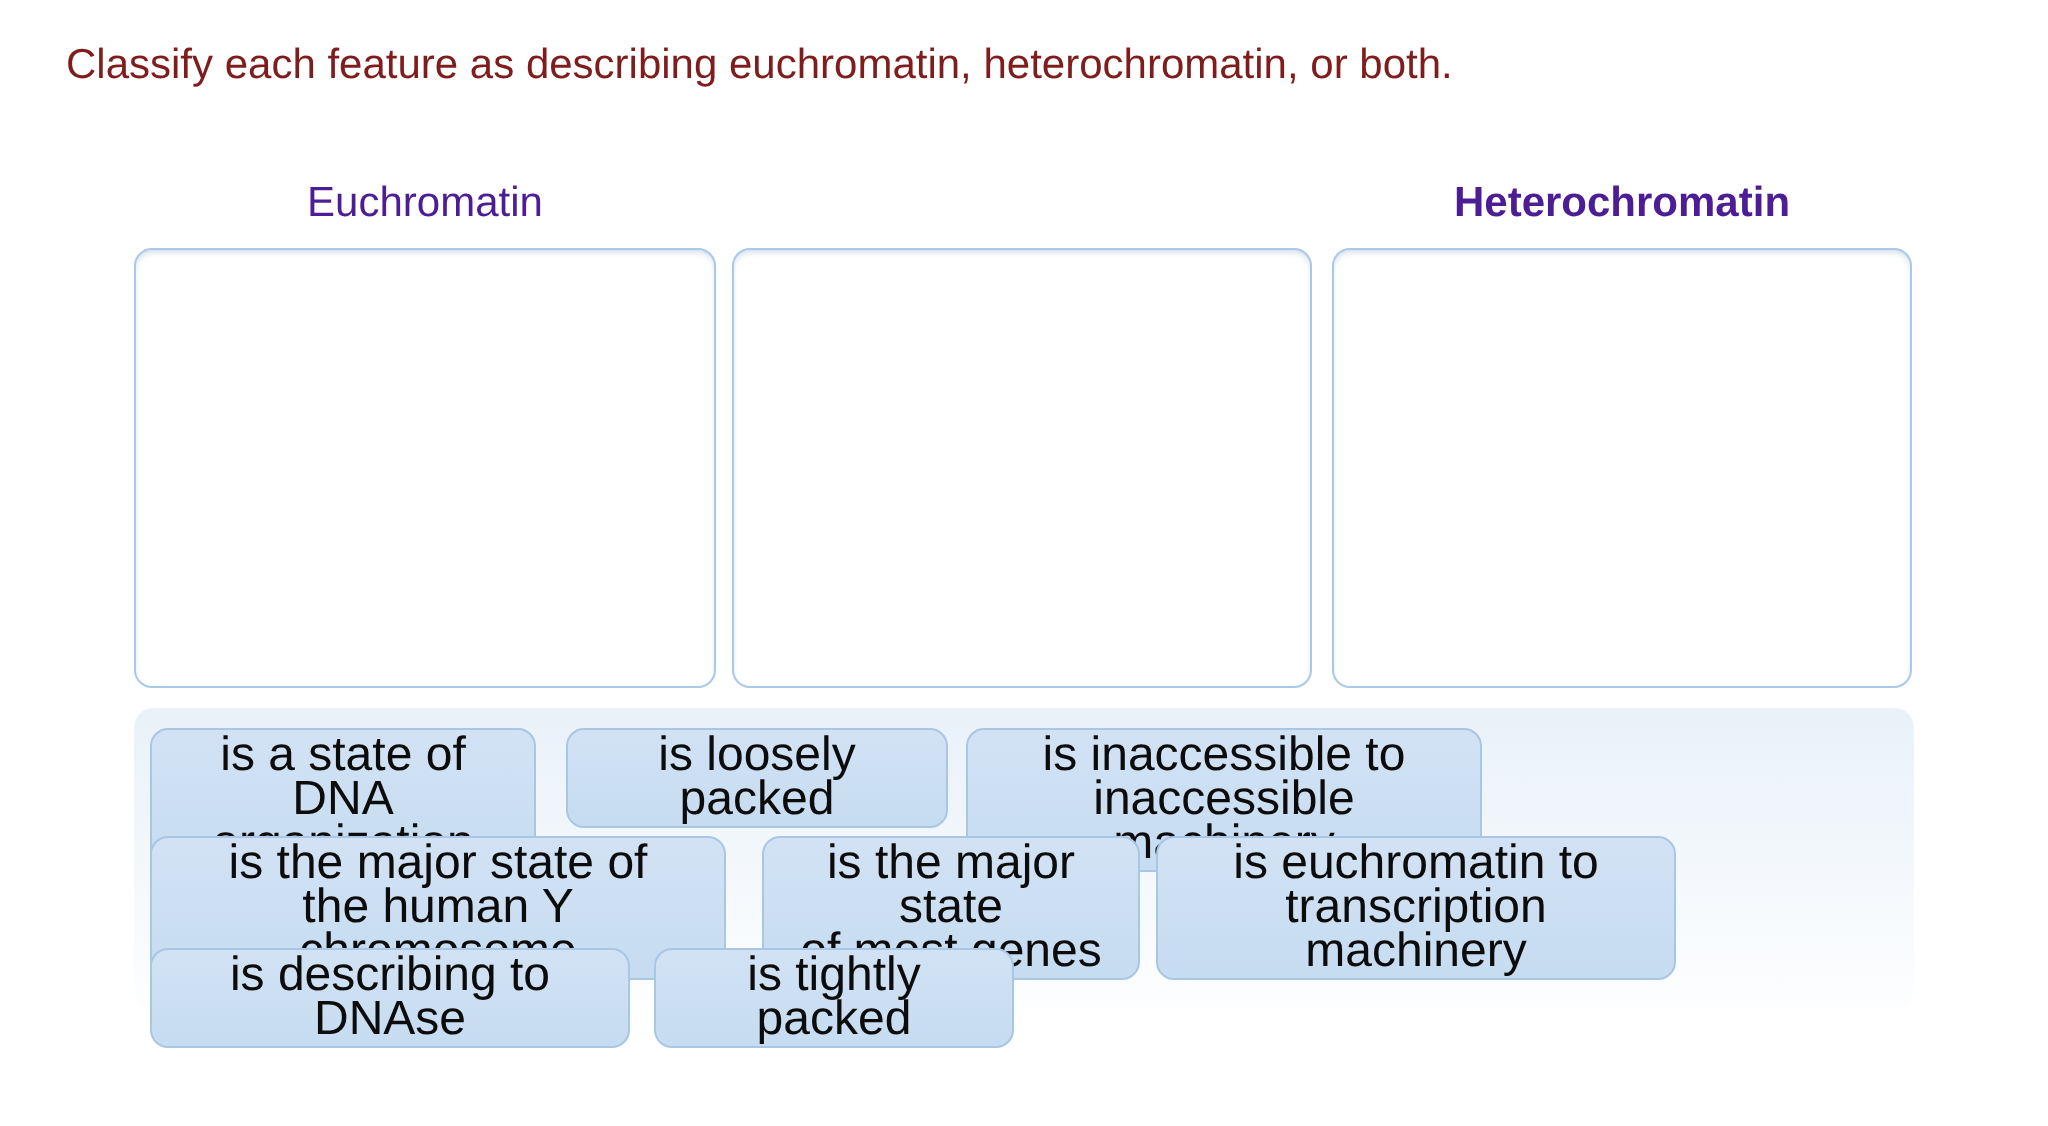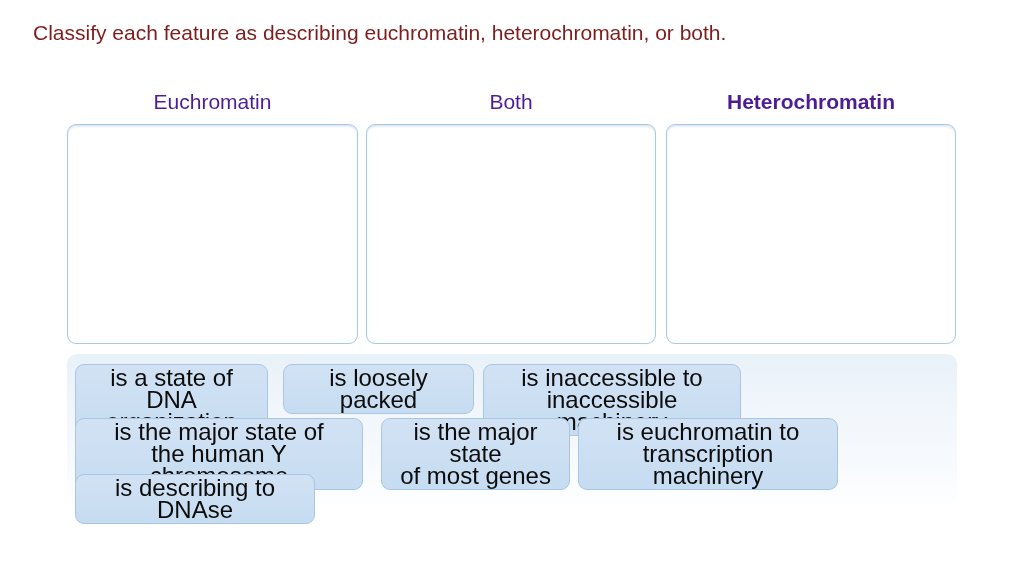--- a/index.html
+++ b/index.html
@@ -89,35 +89,35 @@
   #chip-7 { left: 327px; top: 474px; width: 180px; }
 </style>
 </head>
 <body>
 
 <div id="canvas">
 
   <div class="title">Classify each feature as describing euchromatin, heterochromatin, or both.</div>
 
   <div class="col-header" id="hdr-euchromatin">Euchromatin</div>
-  <div class="col-header" id="hdr-both">Both</div>
   <div class="col-header" id="hdr-heterochromatin">Heterochromatin</div>
 
   <div class="dropzone" id="zone-euchromatin"></div>
   <div class="dropzone" id="zone-both"></div>
   <div class="dropzone" id="zone-heterochromatin"></div>
 
   <div class="bank"></div>
 
   <div class="chip" id="chip-0">is a state of DNA
 organization</div>
   <div class="chip" id="chip-1">is loosely packed</div>
   <div class="chip" id="chip-2">is inaccessible to
 inaccessible machinery</div>
   <div class="chip" id="chip-3">is the major state of
 the human Y chromosome</div>
   <div class="chip" id="chip-4">is the major state
 of most genes</div>
   <div class="chip" id="chip-5">is euchromatin to
 transcription machinery</div>
   <div class="chip" id="chip-6">is describing to DNAse</div>
+  <div class="chip" id="chip-7">is tightly packed</div>
 
 </div>
 
 </body></html>

